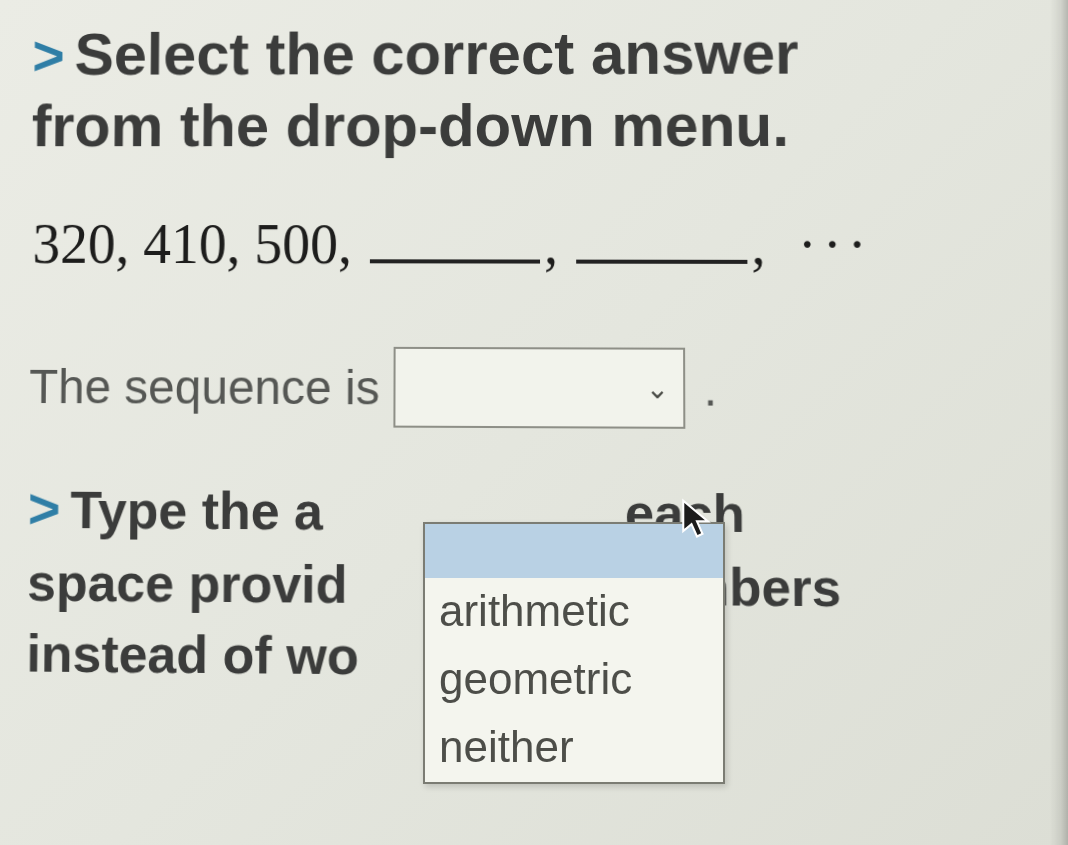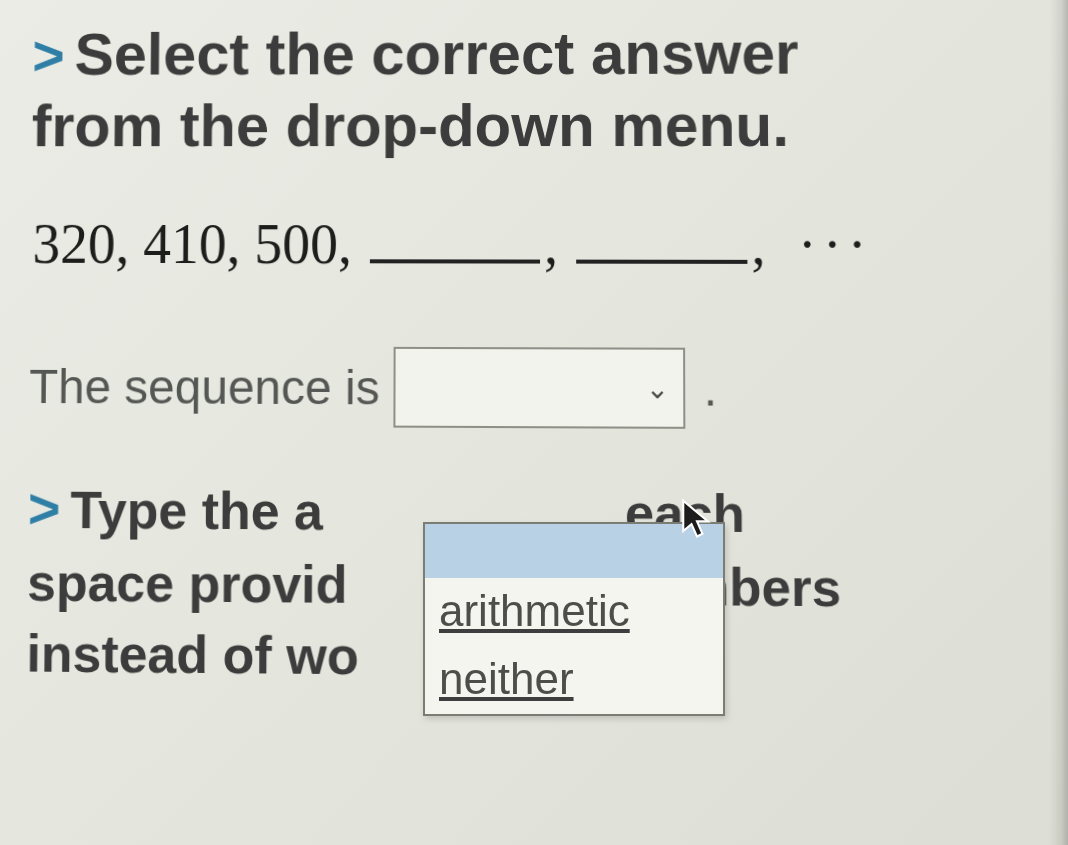--- a/index.html
+++ b/index.html
@@ -97,21 +97,20 @@
   
   .dropdown-list {
     position: absolute;
     left: 423px;
     top: 522px;
     width: 302px;
     border: 2px solid #7b7c73;
     background: #f4f5ee;
     box-shadow: 2px 3px 6px rgba(0,0,0,0.15);
     z-index: 50;
-    text-decoration: underline;
   }
   .dropdown-list .option {
     font-size: 44px;
     color: #4d4e49;
     padding: 8px 14px 10px 14px;
     border: none;
     background: transparent;
     text-align: left;
     width: 100%;
     display: block;
@@ -178,20 +177,21 @@
     <div class="line">
       <span>instead of wo</span>
     </div>
   </div>
 
 </div>
 
 <div class="dropdown-list">
   <div class="option blank-opt"></div>
   <div class="option">arithmetic</div>
+  <div class="option">geometric</div>
   <div class="option last">neither</div>
 </div>
 
 <div class="cursor">
   <svg width="34" height="44" viewBox="0 0 24 32">
     <path d="M2 2 L2 24 L8 19 L12 28 L16 26 L12 17 L20 17 Z" fill="#1c1c1c" stroke="#fefefe" stroke-width="1.5"></path>
   </svg>
 </div>
 
 <div class="bezel"></div>

